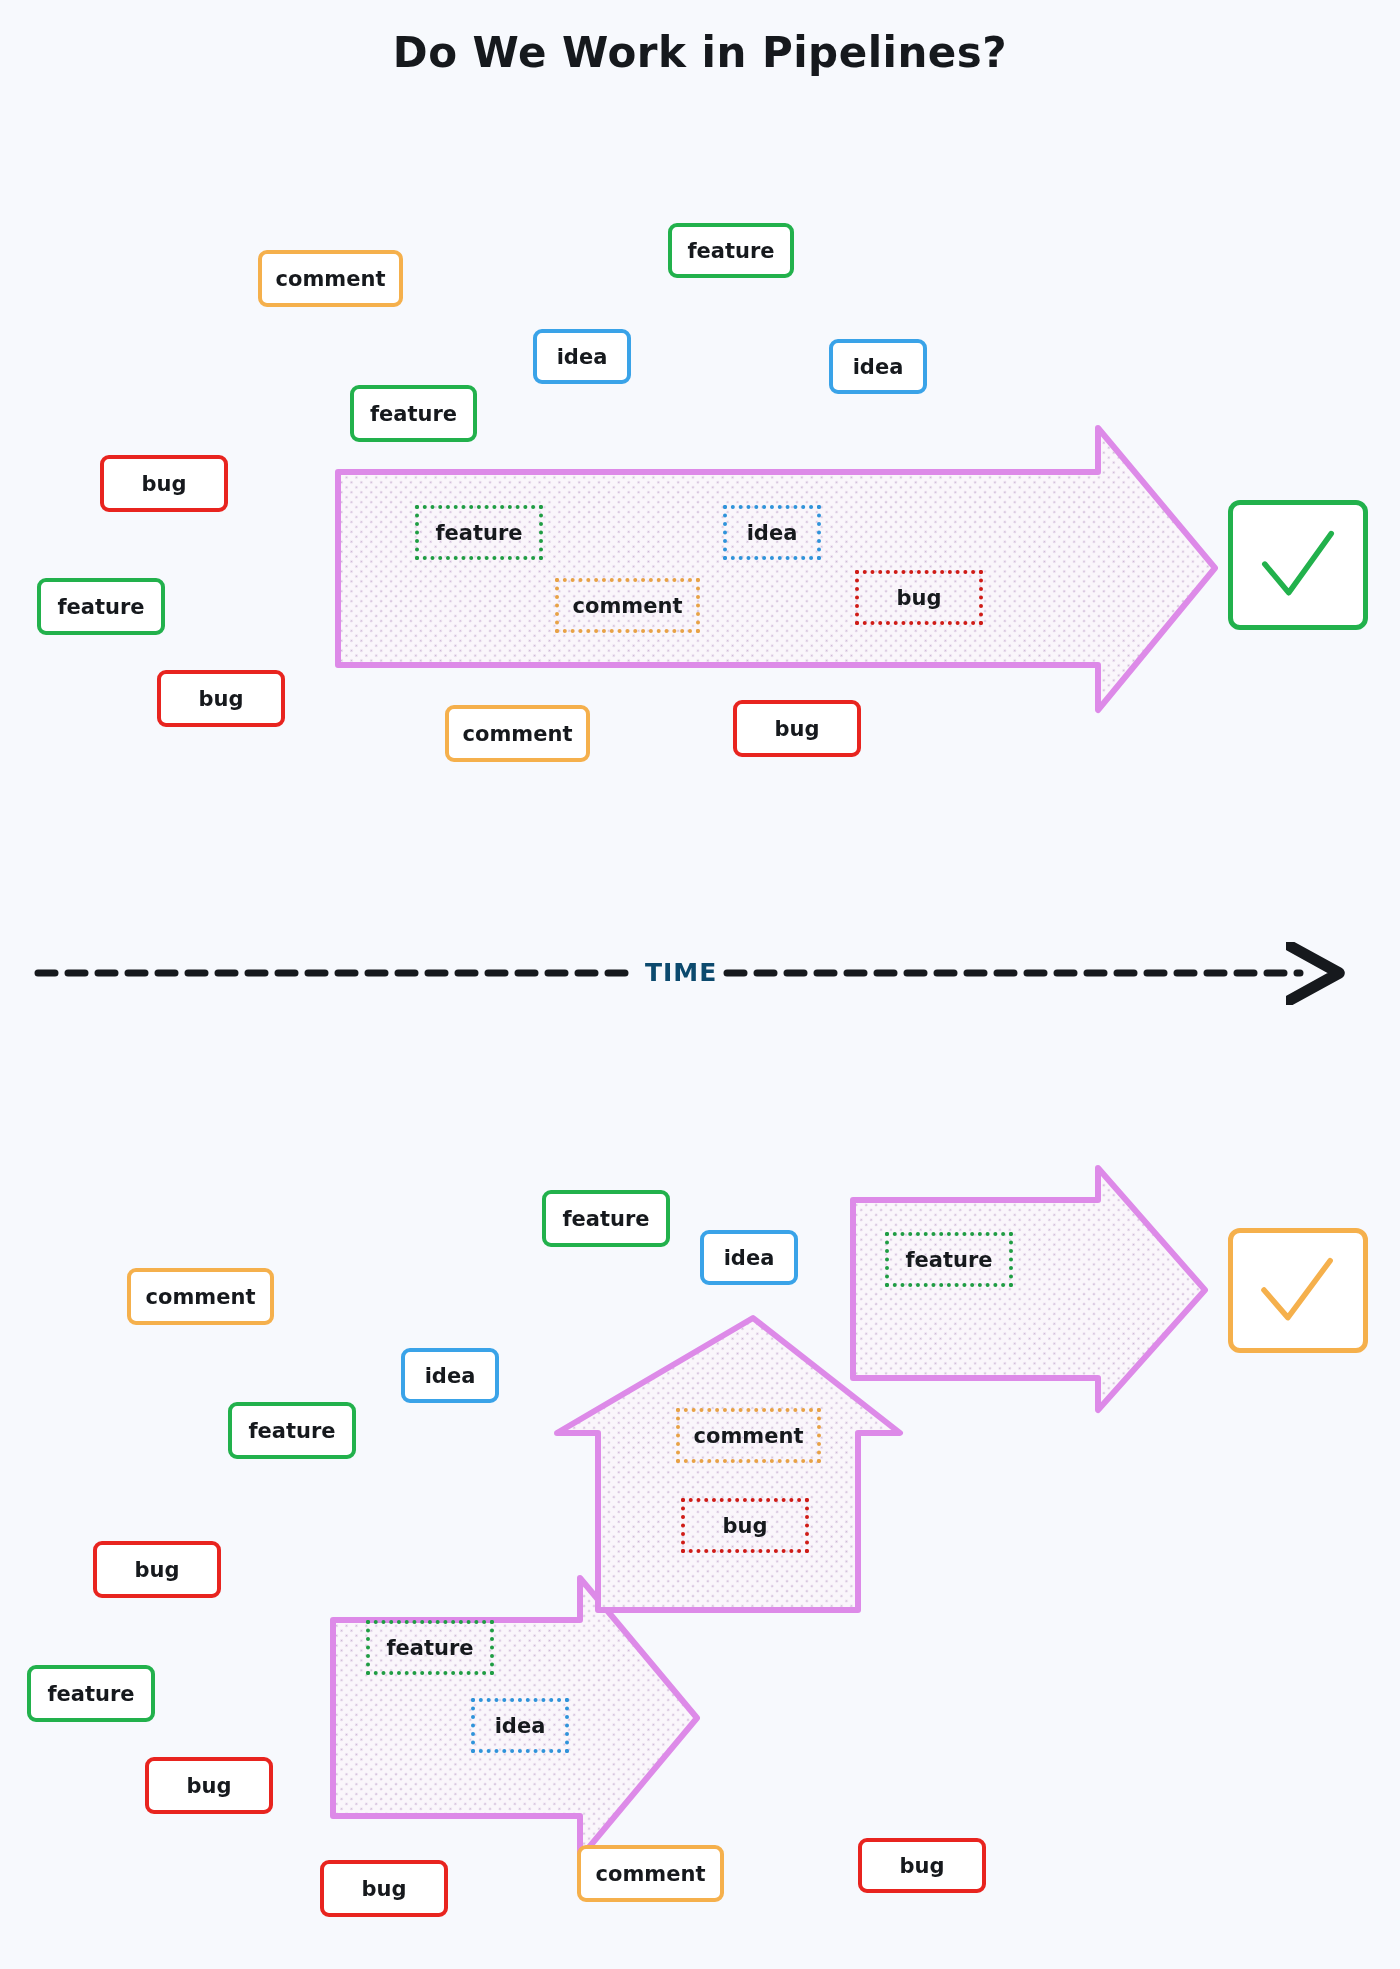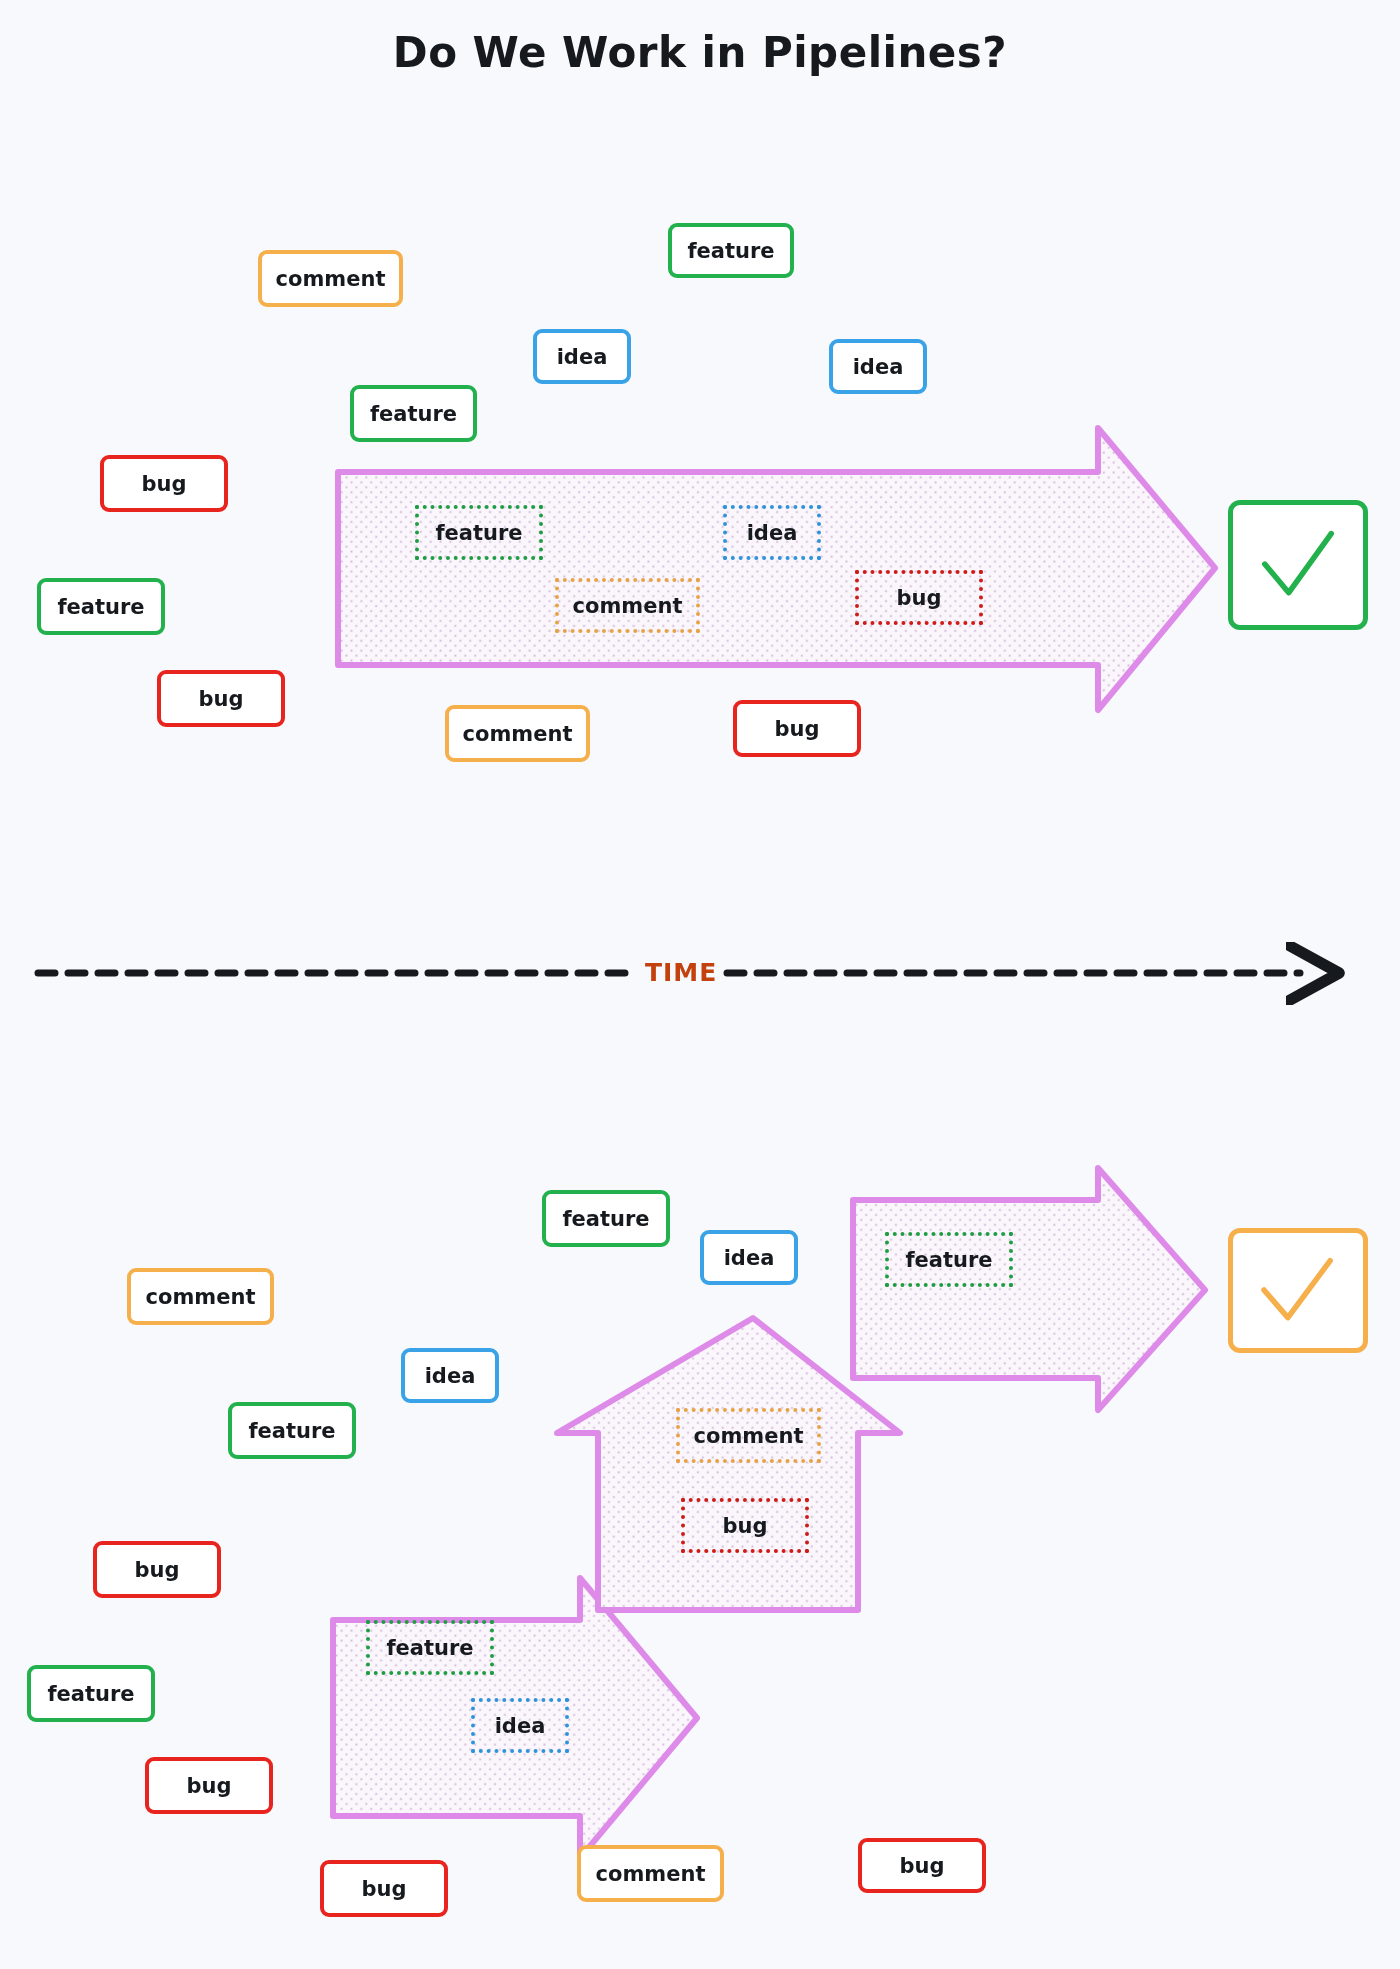--- a/index.html
+++ b/index.html
@@ -36,21 +36,21 @@
   .chip.orange{border-color:#e8a246;}
   
   .checkbox{
     position:absolute;background:#ffffff;border-style:solid;border-width:5px;
     border-radius:12px;box-sizing:border-box;
   }
   .checkbox.green{border-color:#22b14c;}
   .checkbox.orange{border-color:#f5b04c;}
   .checkbox svg{position:absolute;inset:0;width:100%;height:100%;}
   .axis-label{
-    position:absolute;font-size:25px;font-weight:bold;color:#c2410c;
+    position:absolute;font-size:25px;font-weight:bold;color:#0c4a6e;
     letter-spacing:1px;
   }
   svg.layer{position:absolute;left:0;top:0;width:1400px;height:1969px;overflow:visible;pointer-events:none;}
 </style>
 </head>
 <body>
 
 <div id="stage">
 
   <div class="title">Do We Work in Pipelines?</div>

